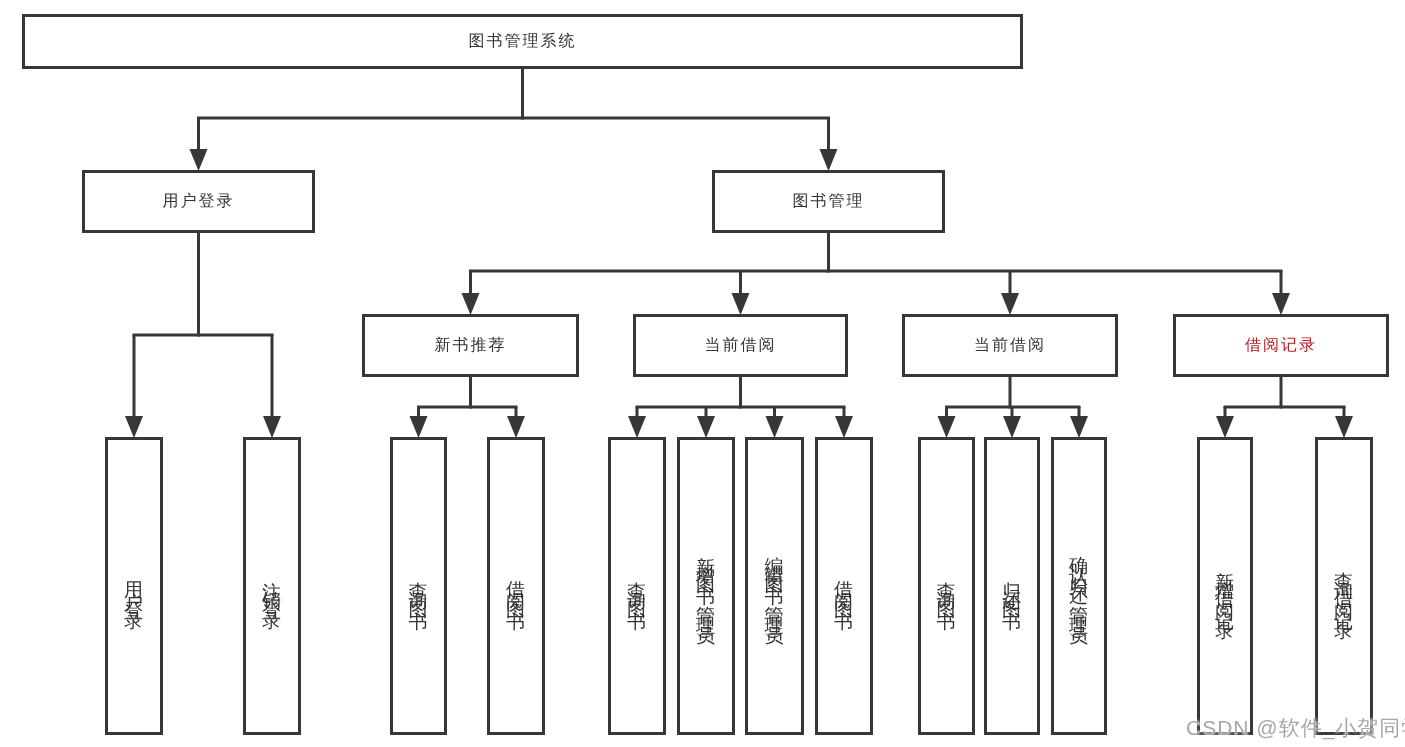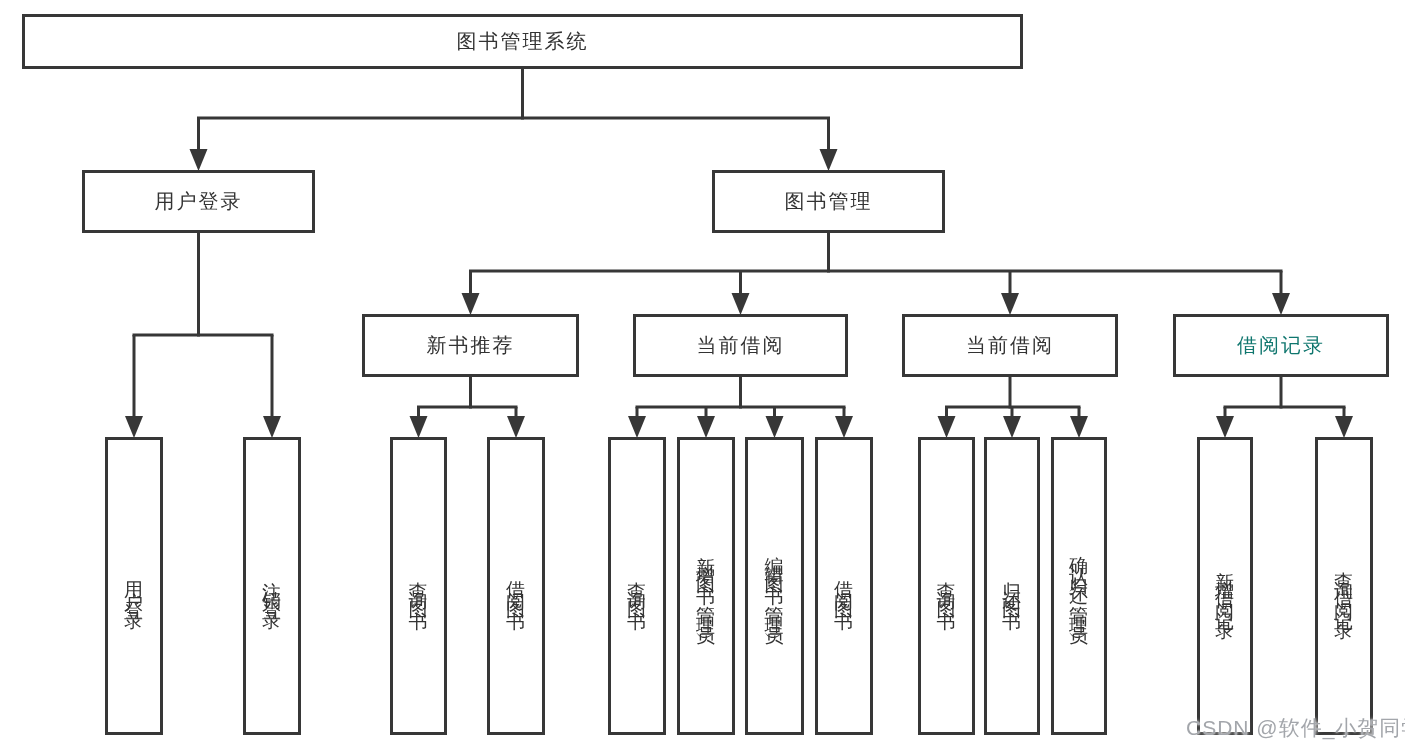--- a/index.html
+++ b/index.html
@@ -27,21 +27,21 @@
     border: 3px solid #373737;
     background: #ffffff;
     color: #333333;
     display: flex;
     align-items: center;
     justify-content: center;
     text-align: center;
     z-index: 1;
   }
   .node.h {
-    font-size: 20px;
+    font-size: 16px;
     letter-spacing: 2px;
     white-space: nowrap;
   }
   .node.v {
     writing-mode: vertical-rl;
     text-orientation: mixed;
     font-size: 19px;
     letter-spacing: 10px;
     line-height: 1;
   }
@@ -116,21 +116,21 @@
       <polygon points="1335,416 1353,416 1344,438" fill="#373737"></polygon>
     </svg>
 
   <div id="watermark">CSDN @软件_小贺同学</div>
 <div class="node h" style="left: 22px; top: 14px; width: 1001px; height: 55px; border-color: rgb(55, 55, 55); color: rgb(51, 51, 51);">图书管理系统</div>
     <div class="node h" style="left: 82px; top: 170px; width: 233px; height: 63px; border-color: rgb(55, 55, 55); color: rgb(51, 51, 51);">用户登录</div>
     <div class="node h" style="left: 362px; top: 314px; width: 217px; height: 63px; border-color: rgb(55, 55, 55); color: rgb(51, 51, 51);">新书推荐</div>
     <div class="node h" style="left: 712px; top: 170px; width: 233px; height: 63px; border-color: rgb(55, 55, 55); color: rgb(51, 51, 51);">图书管理</div>
     <div class="node h" style="left: 633px; top: 314px; width: 215px; height: 63px; border-color: rgb(55, 55, 55); color: rgb(51, 51, 51);">当前借阅</div>
     <div class="node h" style="left: 902px; top: 314px; width: 216px; height: 63px; border-color: rgb(55, 55, 55); color: rgb(51, 51, 51);">当前借阅</div>
-    <div class="node h" style="left: 1173px; top: 314px; width: 216px; height: 63px; border-color: rgb(55, 55, 55); color: #0f766e;">借阅记录</div>
+    <div class="node h" style="left: 1173px; top: 314px; width: 216px; height: 63px; border-color: rgb(55, 55, 55); color: #b91c1c;">借阅记录</div>
     <div class="node v" style="left: 105px; top: 437px; width: 58px; height: 298px; border-color: rgb(55, 55, 55); color: rgb(51, 51, 51);">用户登录</div>
     <div class="node v" style="left: 243px; top: 437px; width: 58px; height: 298px; border-color: rgb(55, 55, 55); color: rgb(51, 51, 51);">注销登录</div>
     <div class="node v" style="left: 390px; top: 437px; width: 57px; height: 298px; border-color: rgb(55, 55, 55); color: rgb(51, 51, 51);">查询图书</div>
     <div class="node v" style="left: 487px; top: 437px; width: 58px; height: 298px; border-color: rgb(55, 55, 55); color: rgb(51, 51, 51);">借阅图书</div>
     <div class="node v" style="left: 608px; top: 437px; width: 58px; height: 298px; border-color: rgb(55, 55, 55); color: rgb(51, 51, 51);">查询图书</div>
     <div class="node v" style="left: 677px; top: 437px; width: 58px; height: 298px; border-color: rgb(55, 55, 55); color: rgb(51, 51, 51);">新增图书（管理员）</div>
     <div class="node v" style="left: 745px; top: 437px; width: 59px; height: 298px; border-color: rgb(55, 55, 55); color: rgb(51, 51, 51);">编辑图书（管理员）</div>
     <div class="node v" style="left: 815px; top: 437px; width: 58px; height: 298px; border-color: rgb(55, 55, 55); color: rgb(51, 51, 51);">借阅图书</div>
     <div class="node v" style="left: 918px; top: 437px; width: 57px; height: 298px; border-color: rgb(55, 55, 55); color: rgb(51, 51, 51);">查询图书</div>
     <div class="node v" style="left: 984px; top: 437px; width: 56px; height: 298px; border-color: rgb(55, 55, 55); color: rgb(51, 51, 51);">归还图书</div>

